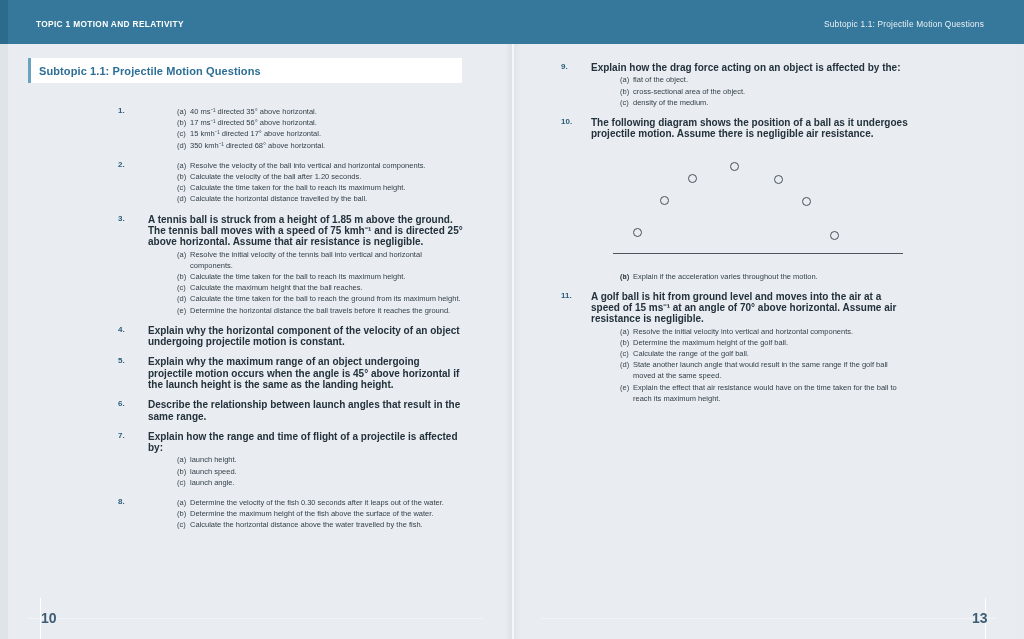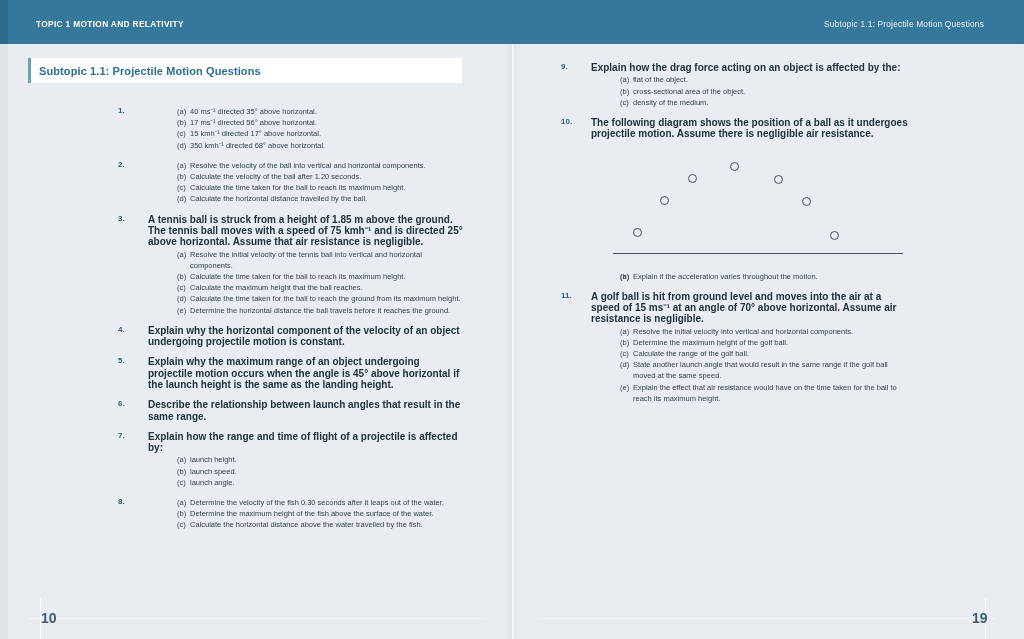--- a/index.html
+++ b/index.html
@@ -275,15 +275,15 @@
           <div class="part"><span class="lab">(e)</span><span>Explain the effect that air resistance would have on the time taken for the ball to reach its maximum height.</span></div>
         </div>
       </div>
     </div>
 
   <div class="footer-rule left"></div>
   <div class="footer-rule right"></div>
   <div class="vrule left"></div>
   <div class="vrule right"></div>
   <div class="pagenum left">10</div>
-  <div class="pagenum right">19</div>
+  <div class="pagenum right">13</div>
 
 </div>
 
 </body></html>

